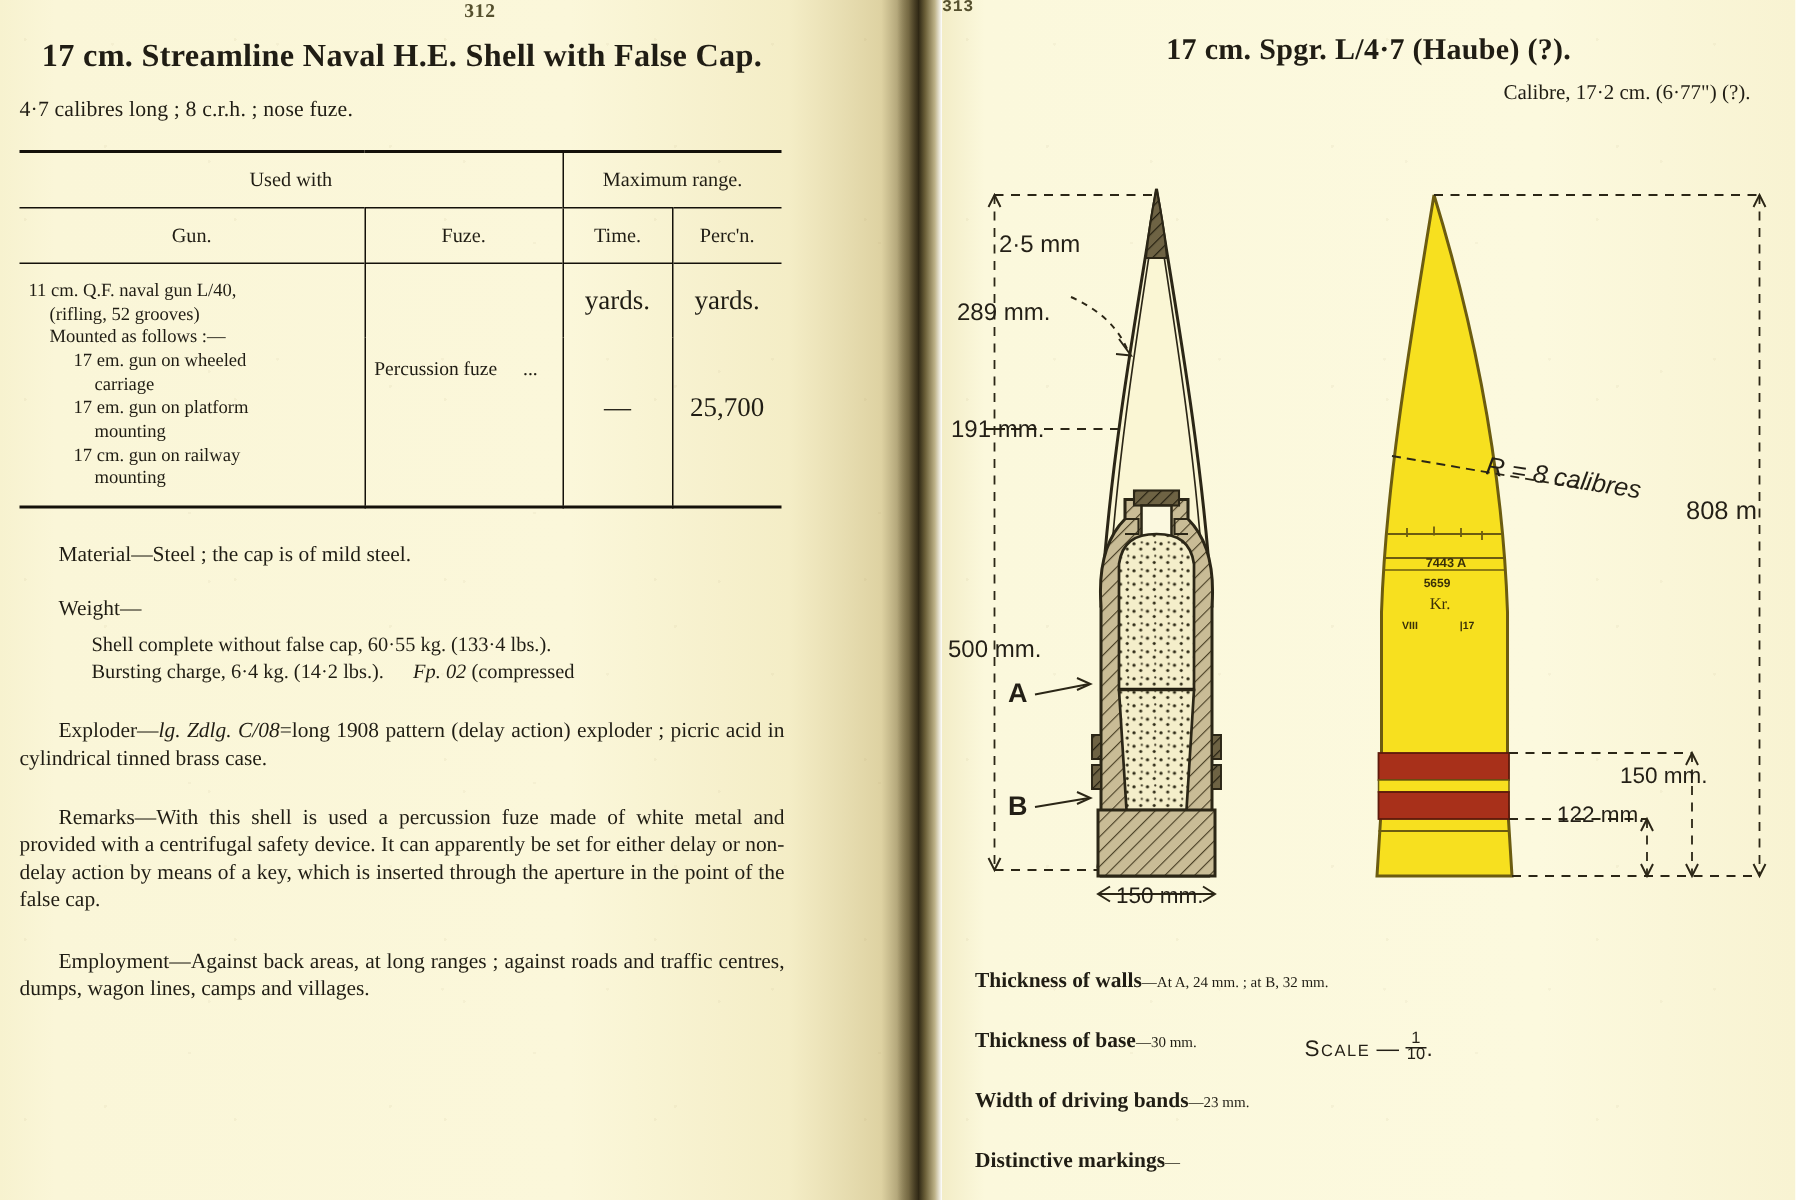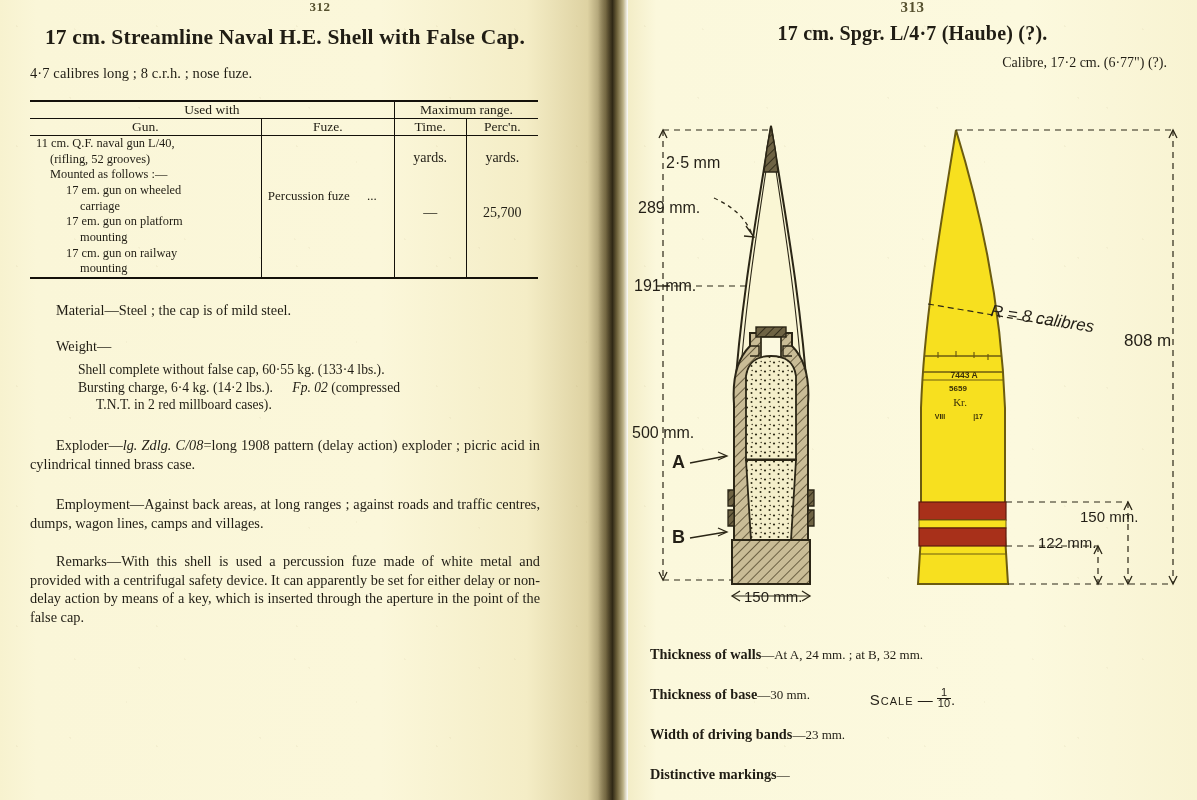--- a/index.html
+++ b/index.html
@@ -19,55 +19,55 @@
 
   .paper-noise{position:absolute;inset:0;pointer-events:none;opacity:.30;
     background-image:radial-gradient(circle at 12% 22%, rgba(160,140,90,.25) 0 1px, transparent 1px),
                      radial-gradient(circle at 37% 61%, rgba(160,140,90,.22) 0 1px, transparent 1px),
                      radial-gradient(circle at 68% 14%, rgba(150,130,85,.2) 0 1px, transparent 1px),
                      radial-gradient(circle at 82% 77%, rgba(150,130,85,.2) 0 1px, transparent 1px),
                      radial-gradient(circle at 55% 90%, rgba(150,130,85,.18) 0 1px, transparent 1px);
     background-size:140px 120px,190px 160px,110px 210px,170px 140px,230px 180px;}
   .folio-l{position:absolute;left:0;right:0;top:-1px;text-align:center;font-size:13px;
     font-weight:bold;color:#55502e;letter-spacing:.5px;padding-left:28px;}
-  .folio-r{position:absolute;left:0;right:0;top:-1px;text-align:center;font-size:15px;
-    font-weight:bold;color:#55502e;letter-spacing:.5px;}
+  .folio-r{position:absolute;left:0;right:0;top:-1px;text-align:left;font-size:11px;
+    font-weight:bold;color:#55502e;letter-spacing:.5px;font-family:Liberation Mono, monospace;}
 
   
-  .lcol{position:absolute;left:30px;top:24px;width:510px;color:#201d14;}
+  .lcol{position:absolute;left:13px;top:24px;width:510px;color:#201d14;}
   h1.title{font-size:21.5px;font-weight:bold;text-align:center;line-height:1.22;
     margin:0;letter-spacing:.2px;}
   .subtitle{font-size:14.5px;text-align:left;margin-top:15px;letter-spacing:.1px;}
 
   table.spec{border-collapse:collapse;width:508px;margin-top:18px;font-size:13px;}
-  table.spec td,table.spec th{font-weight:normal;padding:0 6px;vertical-align:top;}
+  table.spec td,table.spec th{font-weight:normal;padding:10px 6px;vertical-align:top;}
   .rule-heavy{border-top:2.4px solid #14110a;}
   .rule-thin{border-top:1.1px solid #14110a;}
   .vline{border-left:1.1px solid #14110a;}
   .th-c{text-align:center;font-size:13.5px;padding:5px 4px 5px;}
   .cell-gun{width:235px;font-size:12.4px;line-height:1.26;padding-top:10px;padding-bottom:12px;}
   .cell-fuze{width:128px;text-align:left;font-size:13px;}
-  .cell-num{width:62px;text-align:center;font-size:14px;}
+  .cell-num{width:62px;text-align:center;font-size:18px;}
   .ind1{display:block;padding-left:14px;}
   .ind2{display:block;padding-left:30px;text-align:justify;}
   .ind3{display:block;padding-left:44px;}
 
   .para{font-size:14.3px;line-height:1.30;margin-top:20px;text-align:justify;}
   .para b{font-weight:normal;}
   .sub{font-size:13.6px;line-height:1.30;padding-left:24px;text-align:justify;}
   .ital{font-style:italic;}
 
   
   .rcol{position:absolute;left:20px;top:22px;width:529px;color:#201d14;}
   h2.title2{font-size:20px;font-weight:bold;text-align:center;margin:0;letter-spacing:.2px;}
   .calibre{font-size:14px;text-align:right;margin-top:10px;padding-right:10px;}
   .botlist{position:absolute;left:22px;top:646px;width:520px;color:#201d14;}
   .botline{font-size:14.3px;margin-bottom:23px;}
   .botline b{font-weight:bold;}
-  .small{font-size:13px;}
+  .small{font-size:10px;}
 
   .fig{position:absolute;left:0;top:108px;width:569px;height:510px;}
   .fig svg{display:block;}
   .scale-lbl{position:absolute;left:0;right:0;top:580px;text-align:center;
     font-size:15px;color:#231f16;font-family:"Liberation Sans",sans-serif;}
   .scale-lbl .sc{font-variant:small-caps;letter-spacing:1px;}
   .frac{display:inline-block;vertical-align:-2px;text-align:center;line-height:.9;font-size:11px;}
   .frac .n{display:block;border-bottom:1.2px solid #231f16;padding:0 1px;}
   .frac .d{display:block;padding:0 1px;}
 </style>
@@ -134,32 +134,31 @@
 
       <div class="para" style="margin-top:18px;padding-left:26px;">
         <b>Weight—</b>
       </div>
       <div class="sub" style="margin-top:5px;padding-left:48px;">Shell complete without false cap, 60·55 kg. (133·4 lbs.).</div>
       <div class="sub" style="padding-left:48px;">
         <span>Bursting charge, 6·4 kg. (14·2 lbs.).</span>
         <span class="ital" style="padding-left:16px;">Fp. 02</span>
         <span>(compressed</span>
       </div>
-      <div class="sub" style="padding-left:66px;">T.N.T. in 2 red millboard cases).</div>
 
       <div class="para" style="margin-top:22px;">
         <span style="padding-left:26px;"></span><b>Exploder</b><span>—</span><span class="ital">lg. Zdlg. C/08</span><span>=long  1908  pattern  (delay  action) exploder ; picric acid in cylindrical tinned brass case.</span>
       </div>
 
+      <div class="para" style="margin-top:20px;">
+        <span style="padding-left:26px;"></span><b>Remarks</b><span>—With this shell is used a percussion fuze made of white metal and provided with a centrifugal safety device. It can apparently be set for either delay or non-delay action by means of a key, which is inserted through the aperture in the point of the false cap.</span>
+      </div>
+
       <div class="para" style="margin-top:22px;">
         <span style="padding-left:26px;"></span><b>Employment</b><span>—Against back areas, at long ranges ; against roads and traffic centres, dumps, wagon lines, camps and villages.</span>
-      </div>
-
-      <div class="para" style="margin-top:20px;">
-        <span style="padding-left:26px;"></span><b>Remarks</b><span>—With this shell is used a percussion fuze made of white metal and provided with a centrifugal safety device. It can apparently be set for either delay or non-delay action by means of a key, which is inserted through the aperture in the point of the false cap.</span>
       </div>
 
     </div>
   </div>
 
   <div class="gutter-shadow"></div>
 
   <div class="leaf-right">
     <div class="paper-noise"></div>
     <div class="folio-r">313</div>

